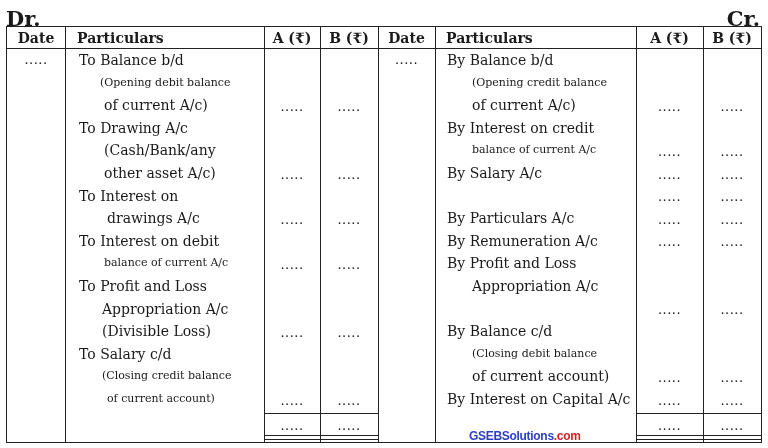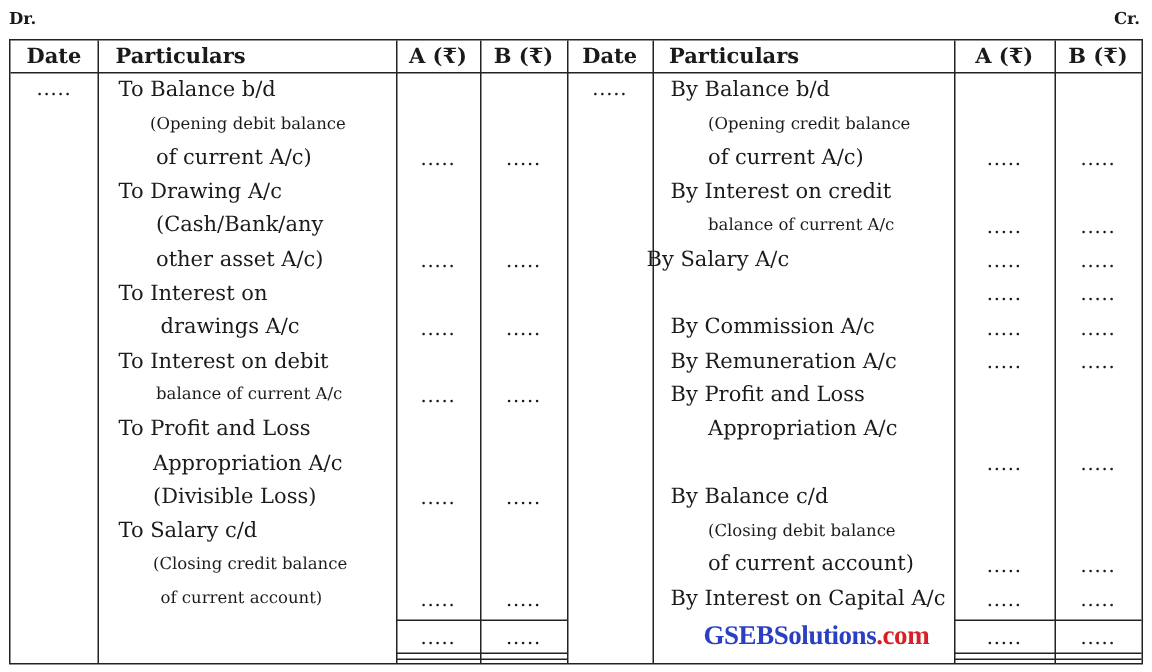--- a/index.html
+++ b/index.html
@@ -3,21 +3,21 @@
 <meta charset="utf-8">
 <style>
   html, body { margin: 0; padding: 0; background: #ffffff; }
   body {
     width: 768px; height: 448px; position: relative; overflow: hidden;
     font-family: "DejaVu Serif", "Liberation Serif", serif;
     color: #1a1a1a;
   }
   .title-row {
     position: absolute; left: 6px; top: 4px; width: 756px; height: 20px;
-    font-weight: bold; font-size: 11px;
+    font-weight: bold; font-size: 21px;
   }
   .title-row .dr { position: absolute; left: 0; top: 2px; }
   .title-row .cr { position: absolute; right: 2px; top: 2px; }
   .title-row .ttl { position: absolute; left: 0; right: 0; top: 2px; text-align: center; }
 
   .ledger {
     position: absolute; left: 6px; top: 26px; width: 756px; height: 417px;
     border: 1.5px solid #222; box-sizing: border-box;
   }
   .vline { position: absolute; top: 0; bottom: 0; width: 0; border-left: 1.2px solid #222; }
@@ -32,22 +32,22 @@
   .cell {
     position: absolute; font-size: 14px; line-height: 22.6px; white-space: nowrap;
   }
   .sub { font-size: 11px; }
   .dots { position: absolute; font-size: 13px; letter-spacing: 0.5px; text-align: center; line-height: 22.6px; }
 
   .tot-line { position: absolute; height: 0; border-top: 1.2px solid #222; }
   .tot-line-dbl { position: absolute; height: 3px; border-top: 1.2px solid #222; border-bottom: 1.2px solid #222; }
 
   .watermark {
-    position: absolute; font-family: Liberation Serif, serif;
-    font-weight: bold; font-size: 18px; letter-spacing: -0.3px;
+    position: absolute; font-family: Liberation Sans, sans-serif;
+    font-weight: bold; font-size: 12px; letter-spacing: -0.3px; margin-top: 16px;
   }
 </style>
 </head>
 <body>
 
 <div class="title-row">
   <span class="dr">Dr.</span>
   <span class="cr">Cr.</span>
 </div>
 
@@ -120,28 +120,28 @@
   <div class="cell sub" style="left:465px;top:44.6px">(Opening credit balance</div>
   <div class="cell" style="left:465px;top:67.2px">of current A/c)</div>
   <div class="dots" style="left:629px;width:67px;top:69px">.....</div>
   <div class="dots" style="left:696px;width:58px;top:69px">.....</div>
 
   <div class="cell" style="left:440px;top:89.8px">By Interest on credit</div>
   <div class="cell sub" style="left:465px;top:112.4px">balance of current A/c</div>
   <div class="dots" style="left:629px;width:67px;top:114px">.....</div>
   <div class="dots" style="left:696px;width:58px;top:114px">.....</div>
 
-  <div class="cell" style="left:424px;top:135px">By Salary A/c</div>
+  <div class="cell" style="left:440px;top:135px">By Salary A/c</div>
   <div class="dots" style="left:629px;width:67px;top:137px">.....</div>
   <div class="dots" style="left:696px;width:58px;top:137px">.....</div>
 
   <div class="dots" style="left:629px;width:67px;top:159px">.....</div>
   <div class="dots" style="left:696px;width:58px;top:159px">.....</div>
 
-  <div class="cell" style="left:440px;top:180.2px">By Commission A/c</div>
+  <div class="cell" style="left:440px;top:180.2px">By Particulars A/c</div>
   <div class="dots" style="left:629px;width:67px;top:182px">.....</div>
   <div class="dots" style="left:696px;width:58px;top:182px">.....</div>
 
   <div class="cell" style="left:440px;top:202.8px">By Remuneration A/c</div>
   <div class="dots" style="left:629px;width:67px;top:204px">.....</div>
   <div class="dots" style="left:696px;width:58px;top:204px">.....</div>
 
   <div class="cell" style="left:440px;top:225.4px">By Profit and Loss</div>
   <div class="cell" style="left:465px;top:248px">Appropriation A/c</div>
   <div class="dots" style="left:629px;width:67px;top:272px">.....</div>

